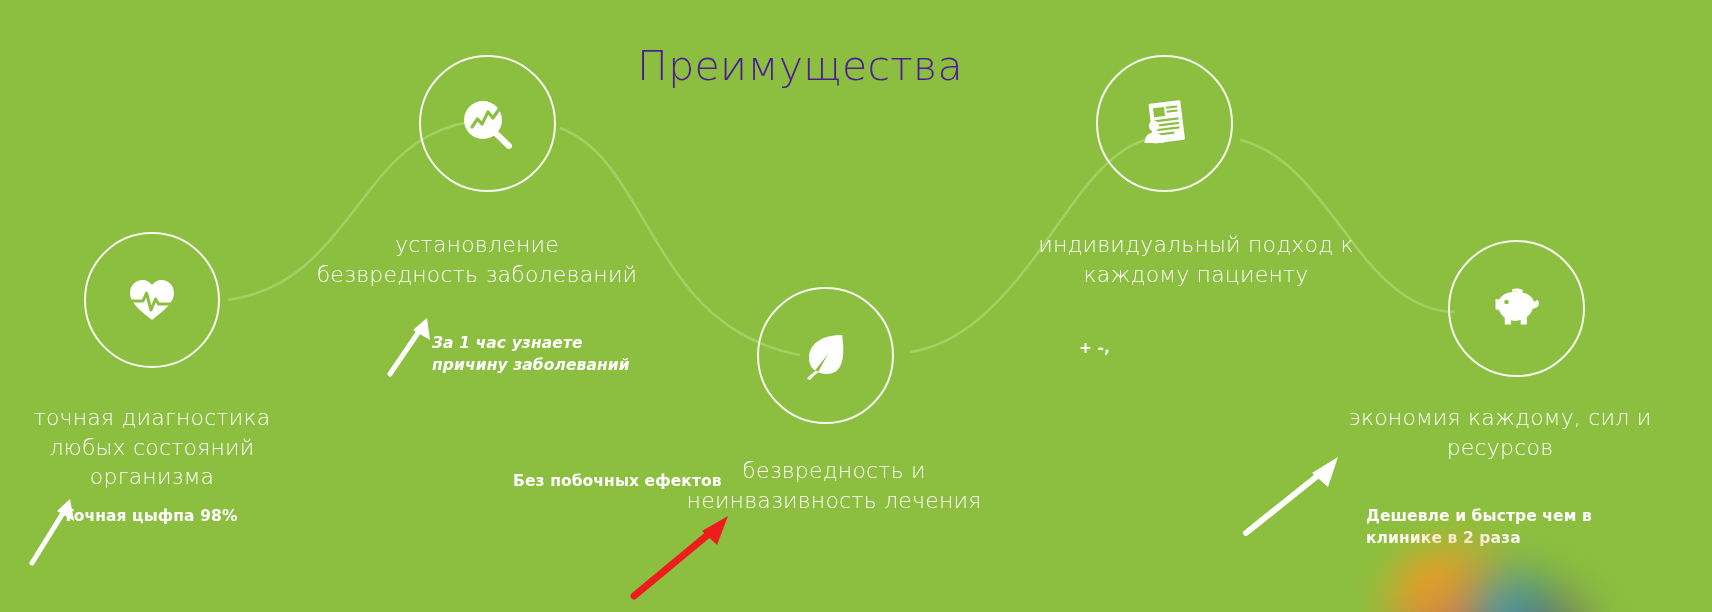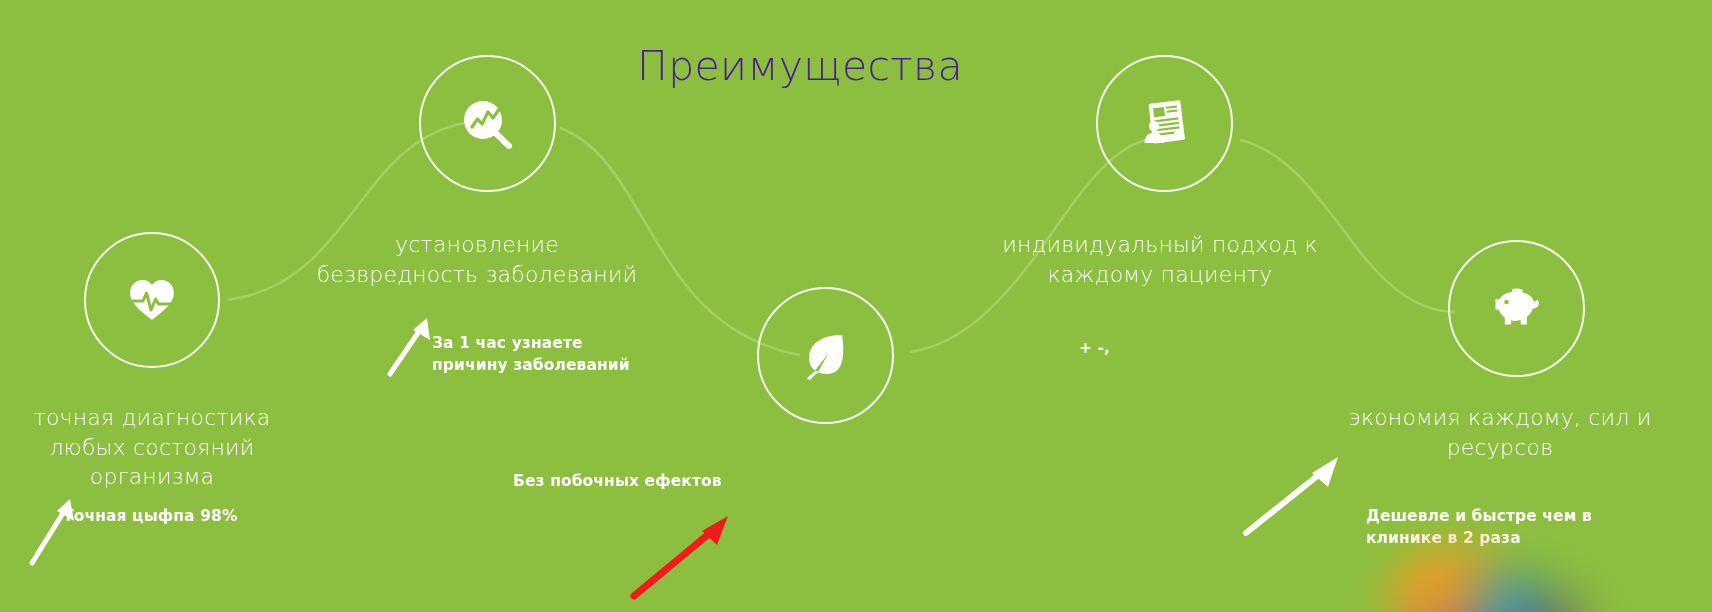--- a/index.html
+++ b/index.html
@@ -154,28 +154,29 @@
         <circle cx="13.5" cy="14" r="2.3" fill="#8CBF3F"></circle>
         <path fill="#ffffff" d="M19 1.2 C22.5 0.2 27 0.4 30 2.2 L29 5 C26 3.6 22.5 3.4 19.6 4.2 Z"></path>
       </svg>
     </span>
   </div>
 
   <div class="caption" style="left:-8px; top:403px; width:320px;">точная диагностика любых состояний организма</div>
 
   <div class="caption" style="left:312px; top:230px; width:330px;">установление безвредность заболеваний</div>
 
-
-  <div class="caption" style="left:1000px; top:230px; width:320px;text-align:center;">индивидуальный подход к каждому пациенту</div>
+  <div class="caption" style="left:684px; top:456px; width:300px;">безвредность и неинвазивность лечения</div>
+
+  <div class="caption" style="left:1036px; top:230px; width:320px;text-align:center;">индивидуальный подход к каждому пациенту</div>
 
   <div class="caption" style="left:1340px; top:403px; width:320px;">экономия каждому, сил и ресурсов</div>
 
   <div class="note" style="left:63px; top:505px; width:230px;">Точная цыфпа 98%</div>
 
-  <div class="note" style="left:432px; top:332px; width:225px;">За 1 час узнаете причину заболеваний</div>
+  <div class="note" style="left:432px; top:332px; width:225px;font-style:italic;">За 1 час узнаете причину заболеваний</div>
 
   <div class="note" style="left:513px; top:470px; width:210px;">Без побочных ефектов</div>
 
   <div class="note" style="left:1079px; top:337px; width:120px;">+ -,</div>
 
   <div class="note" style="left:1366px; top:505px; width:240px;">Дешевле и быстре чем в клинике в 2 раза</div>
 
   <svg class="arrow" style="left:24px; top:487px;" width="72" height="80" viewBox="0 0 72 80">
     <path fill="#ffffff" d="M6 78 L44 22 L52 28 Z" opacity="0"></path>
     <line x1="8" y1="76" x2="44" y2="18" stroke="#ffffff" stroke-width="5" stroke-linecap="round"></line>

